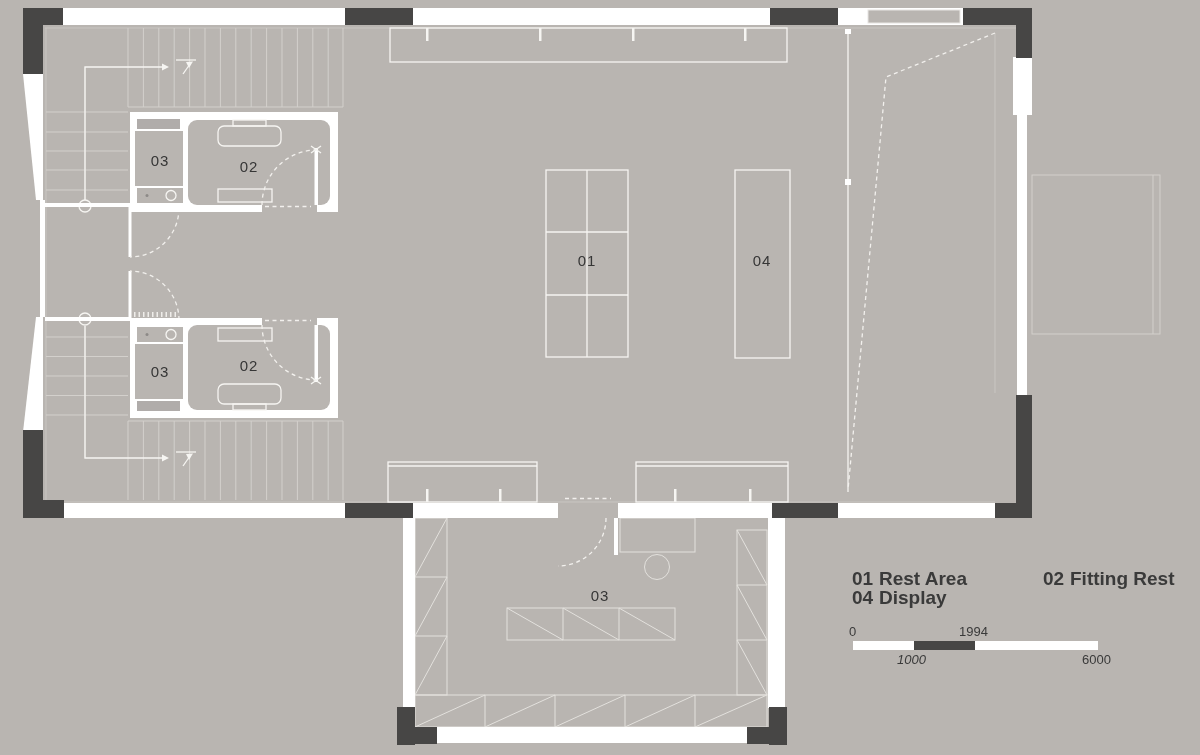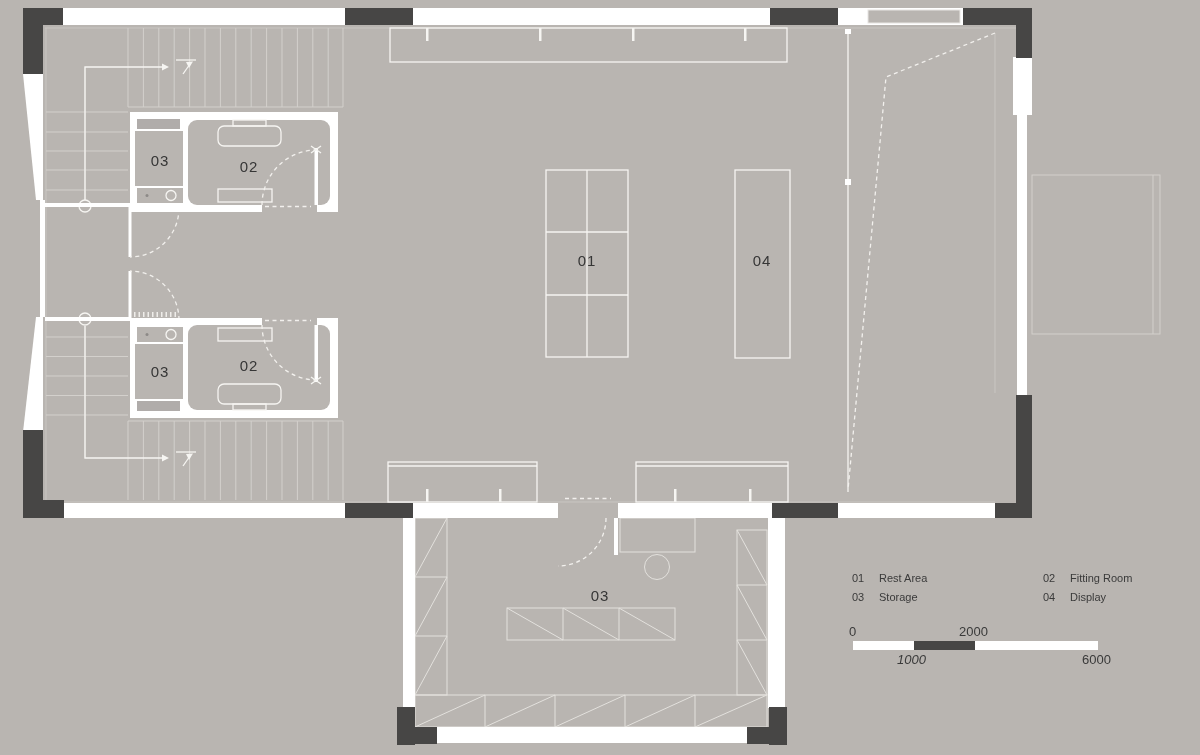--- a/index.html
+++ b/index.html
@@ -15,21 +15,21 @@
   .comb{stroke:#efedea;stroke-width:5;fill:none;stroke-dasharray:1.5 3;}
   .wwall{fill:#ffffff;}
   .wdark{fill:#474645;}
   .gfloor{fill:#b9b5b1;}
   .gshelf{fill:#b0acaa;}
   .rl{font-family:"Liberation Sans",sans-serif;font-size:15px;fill:#363636;
       letter-spacing:1px;text-anchor:middle;}
   
   #legend{position:absolute;left:852px;top:569px;display:grid;
     grid-template-columns:191px auto;grid-auto-rows:19px;color:#3a3a3a;
-    font-size:11px;line-height:19px;}
+    font-size:19px;line-height:19px;font-weight:bold;}
   .leg-item{white-space:nowrap;}
   .leg-num{display:inline-block;width:27px;}
   #scalebar-track{position:absolute;left:853px;top:641px;width:245px;height:9px;background:#ffffff;}
   #scalebar-seg{position:absolute;left:61px;top:0;width:61px;height:9px;background:#474645;}
   .scale-num{position:absolute;color:#3a3a3a;font-size:13px;}
   #sc-0{left:849px;top:624px;}
   #sc-2000{left:959px;top:624px;}
   #sc-1000{left:897px;top:652px;font-style:italic;}
   #sc-4000{left:1082px;top:652px;}
 </style>
@@ -304,31 +304,28 @@
     <text class="rl" x="249" y="371">02</text>
     <text class="rl" x="600" y="601">03</text>
   </g>
 </svg>
 
   <div id="legend">
     <div class="leg-item">
       <span class="leg-num">01</span><span>Rest Area</span>
     </div>
     <div class="leg-item">
-      <span class="leg-num">02</span><span>Fitting Room</span>
-    </div>
-    <div class="leg-item">
-      <span class="leg-num">03</span><span>Storage</span>
+      <span class="leg-num">02</span><span>Fitting Rest</span>
     </div>
     <div class="leg-item">
       <span class="leg-num">04</span><span>Display</span>
     </div>
   </div>
 
   <div id="scalebar-track">
     <div id="scalebar-seg"></div>
   </div>
   <div class="scale-num" id="sc-0">0</div>
-  <div class="scale-num" id="sc-2000">2000</div>
+  <div class="scale-num" id="sc-2000">1994</div>
   <div class="scale-num" id="sc-1000">1000</div>
   <div class="scale-num" id="sc-4000">6000</div>
 
 </div>
 
 </body></html>

